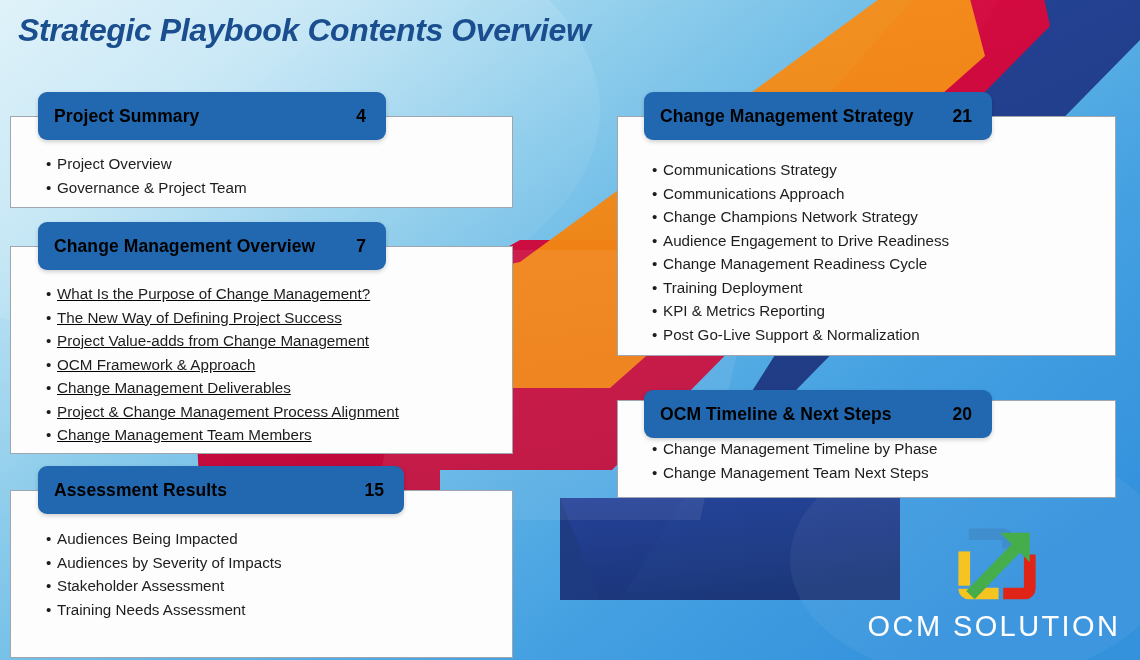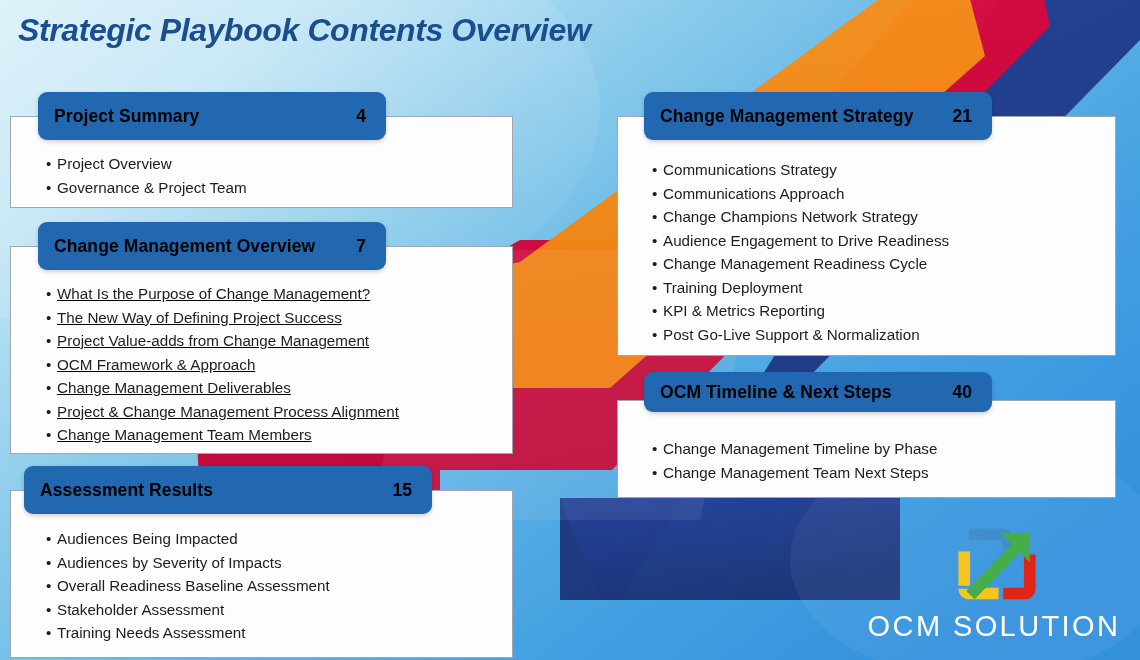--- a/index.html
+++ b/index.html
@@ -193,29 +193,28 @@
       <li>The New Way of Defining Project Success</li>
       <li>Project Value-adds from Change Management</li>
       <li>OCM Framework &amp; Approach</li>
       <li>Change Management Deliverables</li>
       <li>Project &amp; Change Management Process Alignment</li>
       <li>Change Management Team Members</li>
     </ul>
   </div>
 
   <div class="card" style="left:10px; top:490px; width:503px; height:168px;"></div>
-  <div class="card-header" style="left:24px; top:466px; width:408px; height:48px;">
+  <div class="card-header" style="left:38px; top:466px; width:366px; height:48px;">
     <span class="ch-title">Assessment Results</span>
     <span class="ch-page">15</span>
   </div>
   <div class="card-body" style="left:46px; top:527px; width:460px;">
     <ul class="bullet-list">
       <li>Audiences Being Impacted</li>
       <li>Audiences by Severity of Impacts</li>
-      <li>Overall Readiness Baseline Assessment</li>
       <li>Stakeholder Assessment</li>
       <li>Training Needs Assessment</li>
     </ul>
   </div>
 
   <div class="card" style="left:617px; top:116px; width:499px; height:240px;"></div>
   <div class="card-header" style="left:644px; top:92px; width:348px; height:48px;">
     <span class="ch-title">Change Management Strategy</span>
     <span class="ch-page">21</span>
   </div>
@@ -226,23 +225,23 @@
       <li>Change Champions Network Strategy</li>
       <li>Audience Engagement to Drive Readiness</li>
       <li>Change Management Readiness Cycle</li>
       <li>Training Deployment</li>
       <li>KPI &amp; Metrics Reporting</li>
       <li>Post Go-Live Support &amp; Normalization</li>
     </ul>
   </div>
 
   <div class="card" style="left:617px; top:400px; width:499px; height:98px;"></div>
-  <div class="card-header" style="left:644px; top:372px; width:348px; height:40px;">
+  <div class="card-header" style="left:644px; top:390px; width:348px; height:48px;">
     <span class="ch-title">OCM Timeline &amp; Next Steps</span>
-    <span class="ch-page">40</span>
+    <span class="ch-page">20</span>
   </div>
   <div class="card-body" style="left:652px; top:437px; width:460px;">
     <ul class="bullet-list">
       <li>Change Management Timeline by Phase</li>
       <li>Change Management Team Next Steps</li>
     </ul>
   </div>
 
   <div id="logo-block">
     <svg id="logo-mark" viewBox="0 0 100 100">

